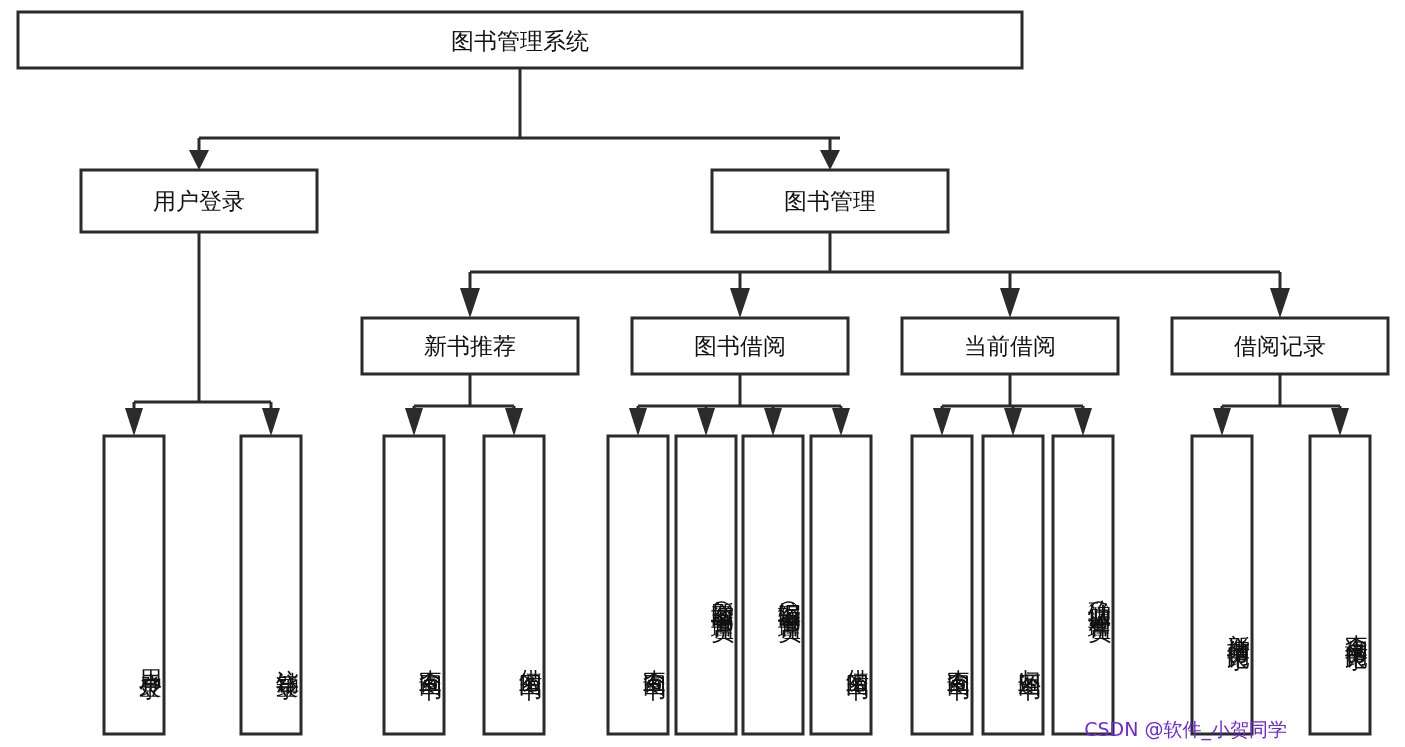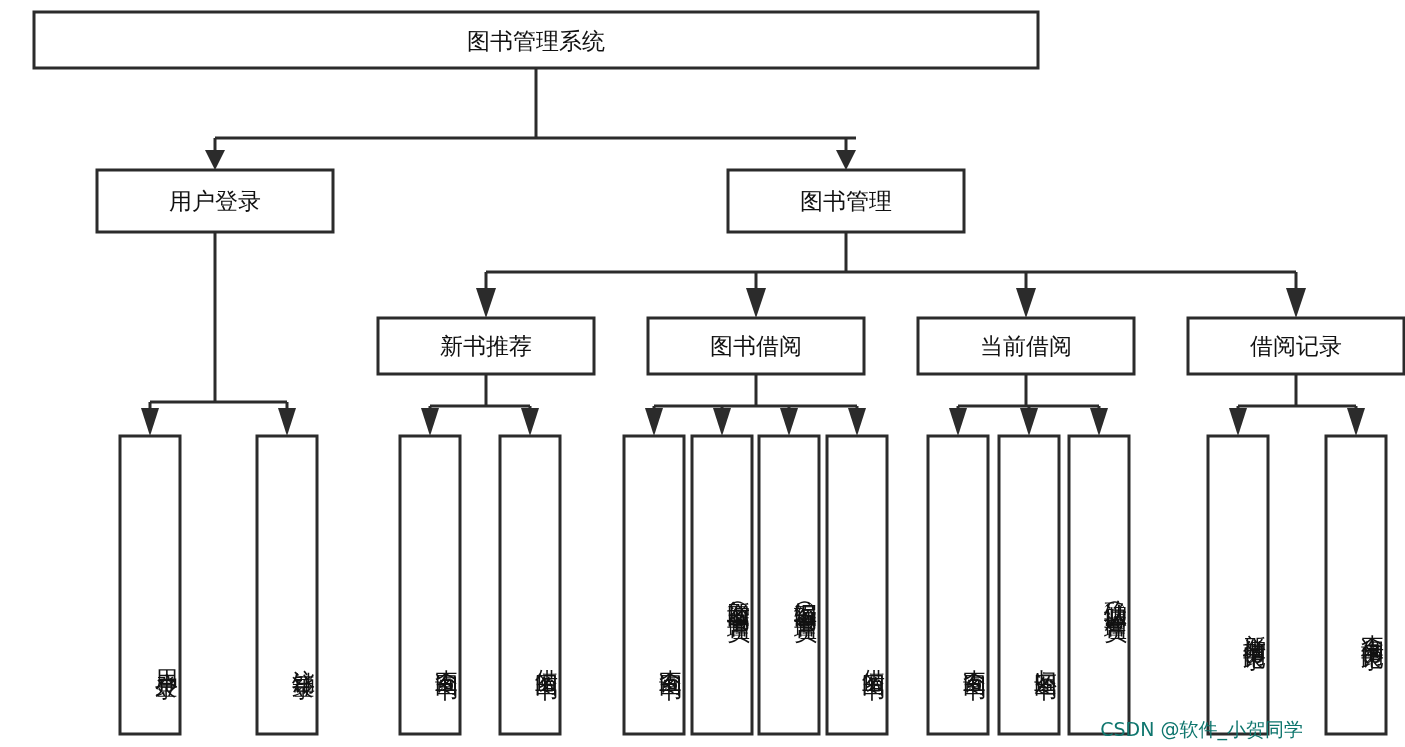--- a/index.html
+++ b/index.html
@@ -10,21 +10,21 @@
   }
   body {
     width: 1405px;
     height: 747px;
     position: relative;
     overflow: hidden;
     font-family: "DejaVu Sans", "Liberation Sans", sans-serif;
   }
   #diagram-root {
     position: absolute;
-    left: 16px;
+    left: 0;
     top: 0;
     width: 1295px;
     height: 747px;
   }
   svg.diagram-canvas {
     display: block;
     width: 1405px;
     height: 747px;
   }
   .node-rect {
@@ -64,21 +64,21 @@
     white-space: nowrap;
     pointer-events: none;
     user-select: none;
   }
   .watermark {
     position: absolute;
     right: 8px;
     bottom: 4px;
     font-family: "DejaVu Sans", "Liberation Sans", sans-serif;
     font-size: 19px;
-    color: #0f766e;
+    color: #6d28d9;
     white-space: nowrap;
     user-select: none;
   }
 </style>
 </head>
 <body>
 
 <div id="diagram-root">
 
   <svg class="diagram-canvas" viewBox="0 0 1405 747" xmlns="http://www.w3.org/2000/svg">

